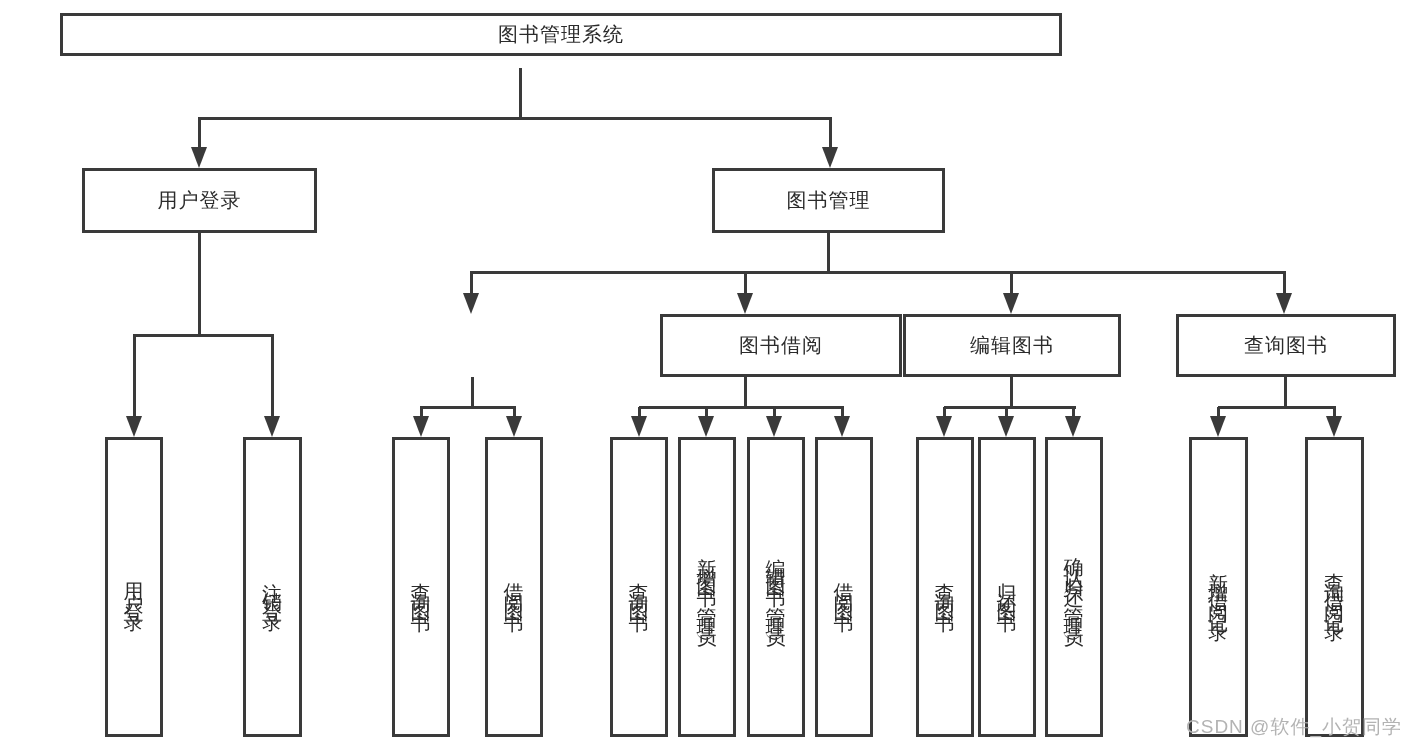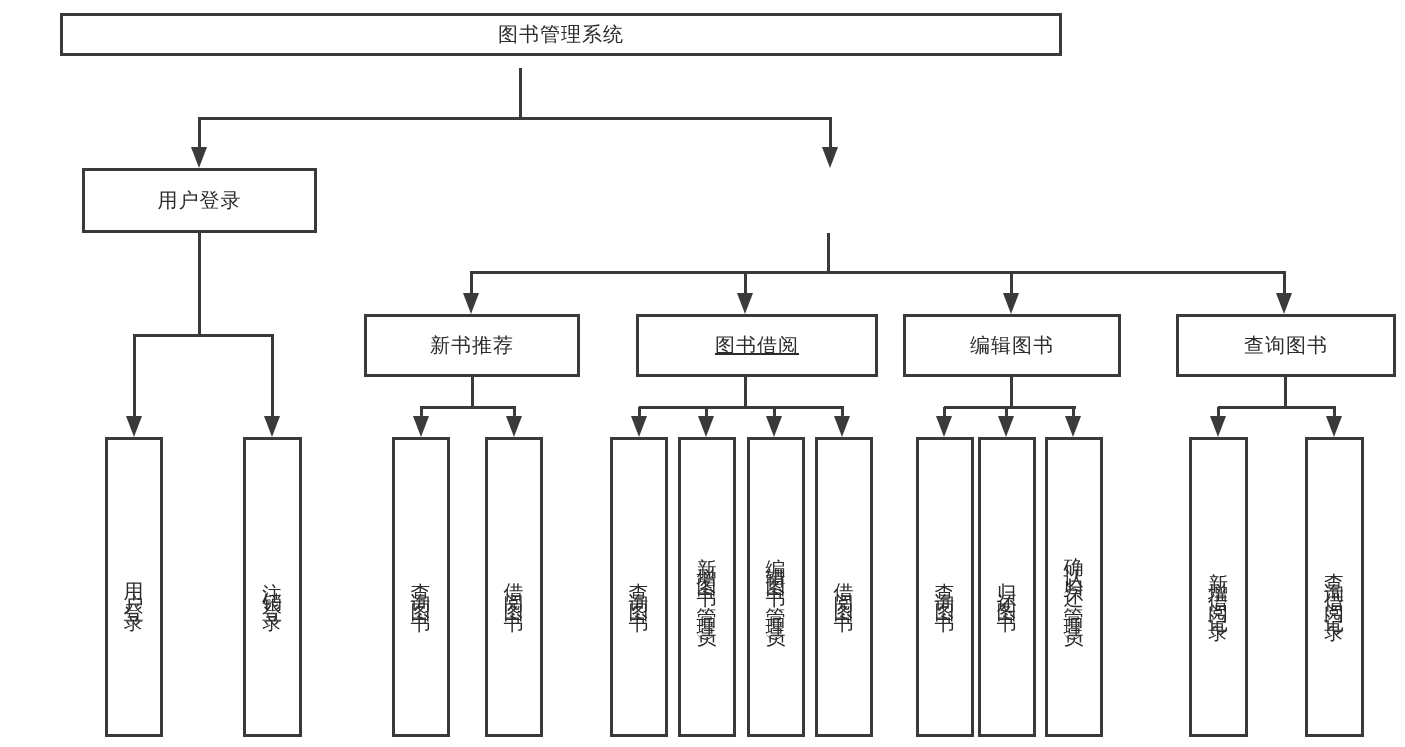--- a/index.html
+++ b/index.html
@@ -49,23 +49,23 @@
   }
 </style>
 </head>
 <body>
 
 <div id="canvas">
 
   <div class="node" style="left:20px;top:13px;width:1002px;height:43px;margin-left:40px;">图书管理系统</div>
 
   <div class="node" style="left:82px;top:168px;width:235px;height:65px;">用户登录</div>
+  <div class="node" style="left:712px;top:168px;width:233px;height:65px;">图书管理</div>
 
-  <div class="node" style="left:364px;top:314px;width:216px;height:63px;">新书推荐</div>
-  <div class="node" style="left:636px;top:314px;width:242px;height:63px;text-decoration:underline;">图书借阅</div>
+  <div class="node" style="left:660px;top:314px;width:242px;height:63px;">图书借阅</div>
   <div class="node" style="left:903px;top:314px;width:218px;height:63px;">编辑图书</div>
   <div class="node" style="left:1176px;top:314px;width:220px;height:63px;">查询图书</div>
 
   <div class="node leaf" style="left:105px;top:437px;width:58px;height:300px;">用户登录</div>
   <div class="node leaf" style="left:243px;top:437px;width:59px;height:300px;">注销登录</div>
 
   <div class="node leaf" style="left:392px;top:437px;width:58px;height:300px;">查询图书</div>
   <div class="node leaf" style="left:485px;top:437px;width:58px;height:300px;">借阅图书</div>
 
   <div class="node leaf" style="left:610px;top:437px;width:58px;height:300px;">查询图书</div>
@@ -132,14 +132,15 @@
   <div class="vline" style="left:1072px;top:407px;height:12px;"></div>
   <div class="arrow" style="left:1065px;top:416px;"></div>
 
   <div class="vline" style="left:1284px;top:377px;height:32px;"></div>
   <div class="hline" style="left:1218px;top:406px;width:118px;"></div>
   <div class="vline" style="left:1217px;top:407px;height:12px;"></div>
   <div class="arrow" style="left:1210px;top:416px;"></div>
   <div class="vline" style="left:1333px;top:407px;height:12px;"></div>
   <div class="arrow" style="left:1326px;top:416px;"></div>
 
+  <div class="watermark" style="left:1186px;top:714px;">CSDN @软件_小贺同学</div>
 
 </div>
 
 </body></html>

